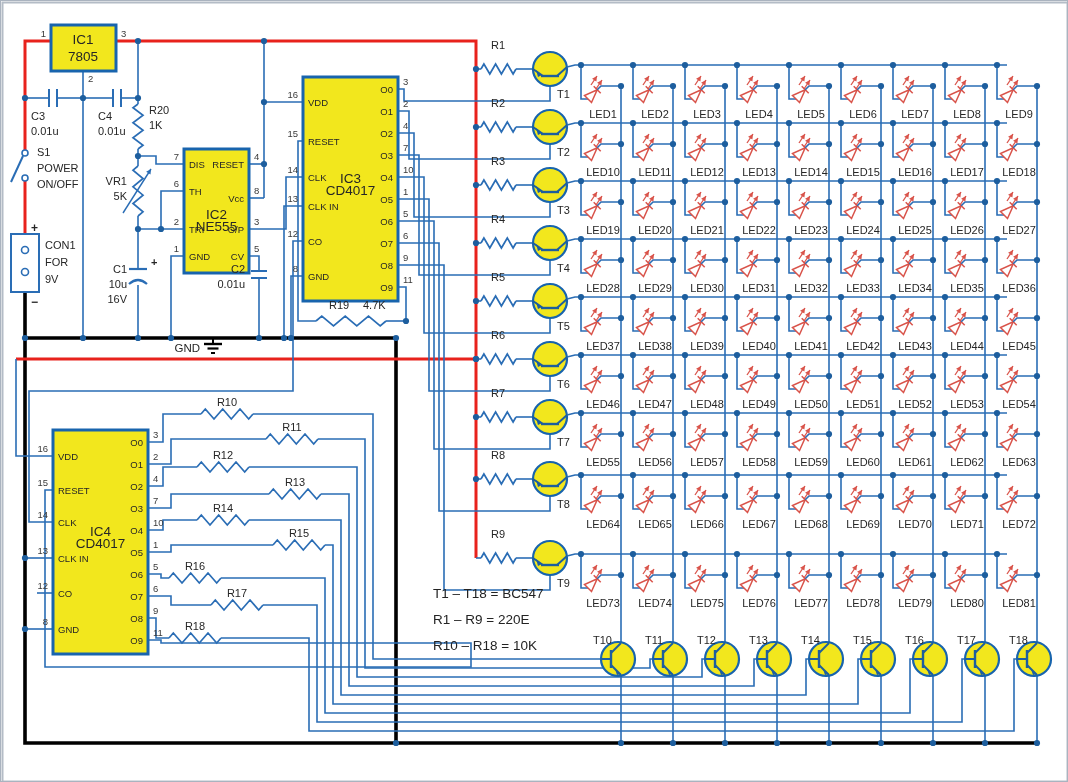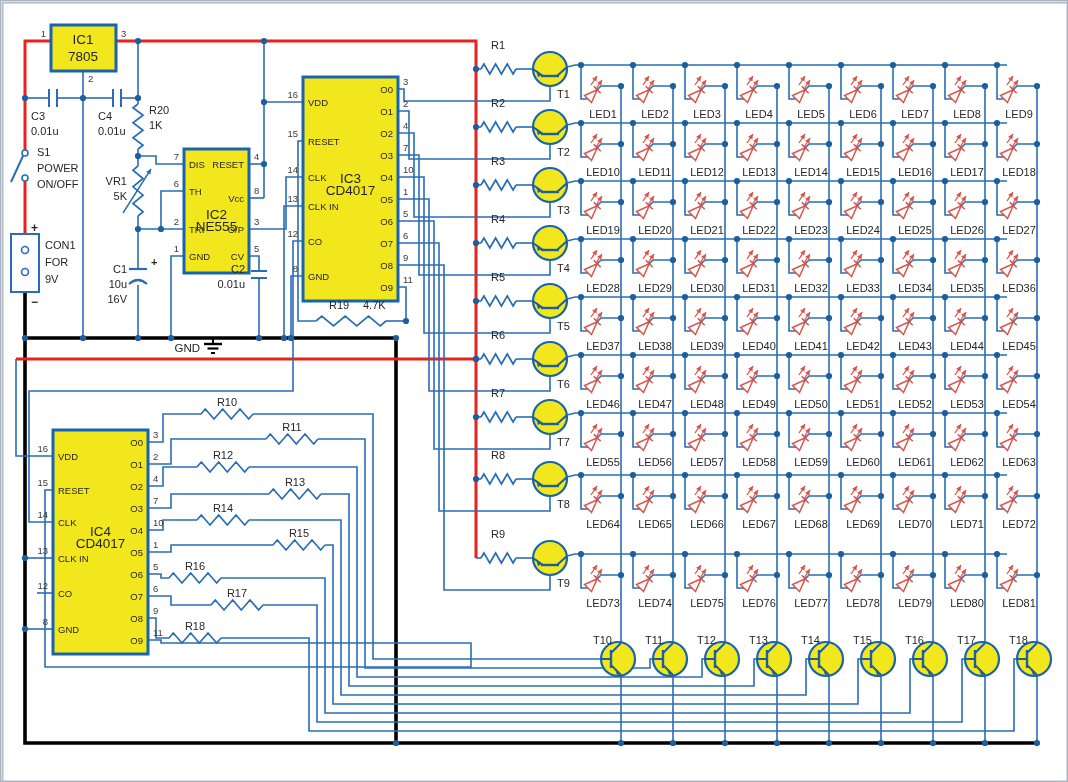--- a/index.html
+++ b/index.html
@@ -1552,13 +1552,18 @@
       <circle cx="137" cy="337" r="3.1" fill="#1d5e9e"></circle>
       <circle cx="170" cy="337" r="3.1" fill="#1d5e9e"></circle>
       <circle cx="258" cy="337" r="3.1" fill="#1d5e9e"></circle>
       <circle cx="283" cy="337" r="3.1" fill="#1d5e9e"></circle>
       <circle cx="290" cy="337" r="3.1" fill="#1d5e9e"></circle>
       <circle cx="395" cy="337" r="3.1" fill="#1d5e9e"></circle>
       <circle cx="24" cy="557" r="3.1" fill="#1d5e9e"></circle>
       <circle cx="24" cy="628" r="3.1" fill="#1d5e9e"></circle>
       <circle cx="475" cy="358" r="3.1" fill="#1d5e9e"></circle>
     </svg>
+  <div id="notes">
+    <div class="note-line">T1 – T18 = BC547</div>
+    <div class="note-line">R1 – R9 = 220E</div>
+    <div class="note-line">R10 – R18 = 10K</div>
+  </div>
 </div>
 
 </body></html>

